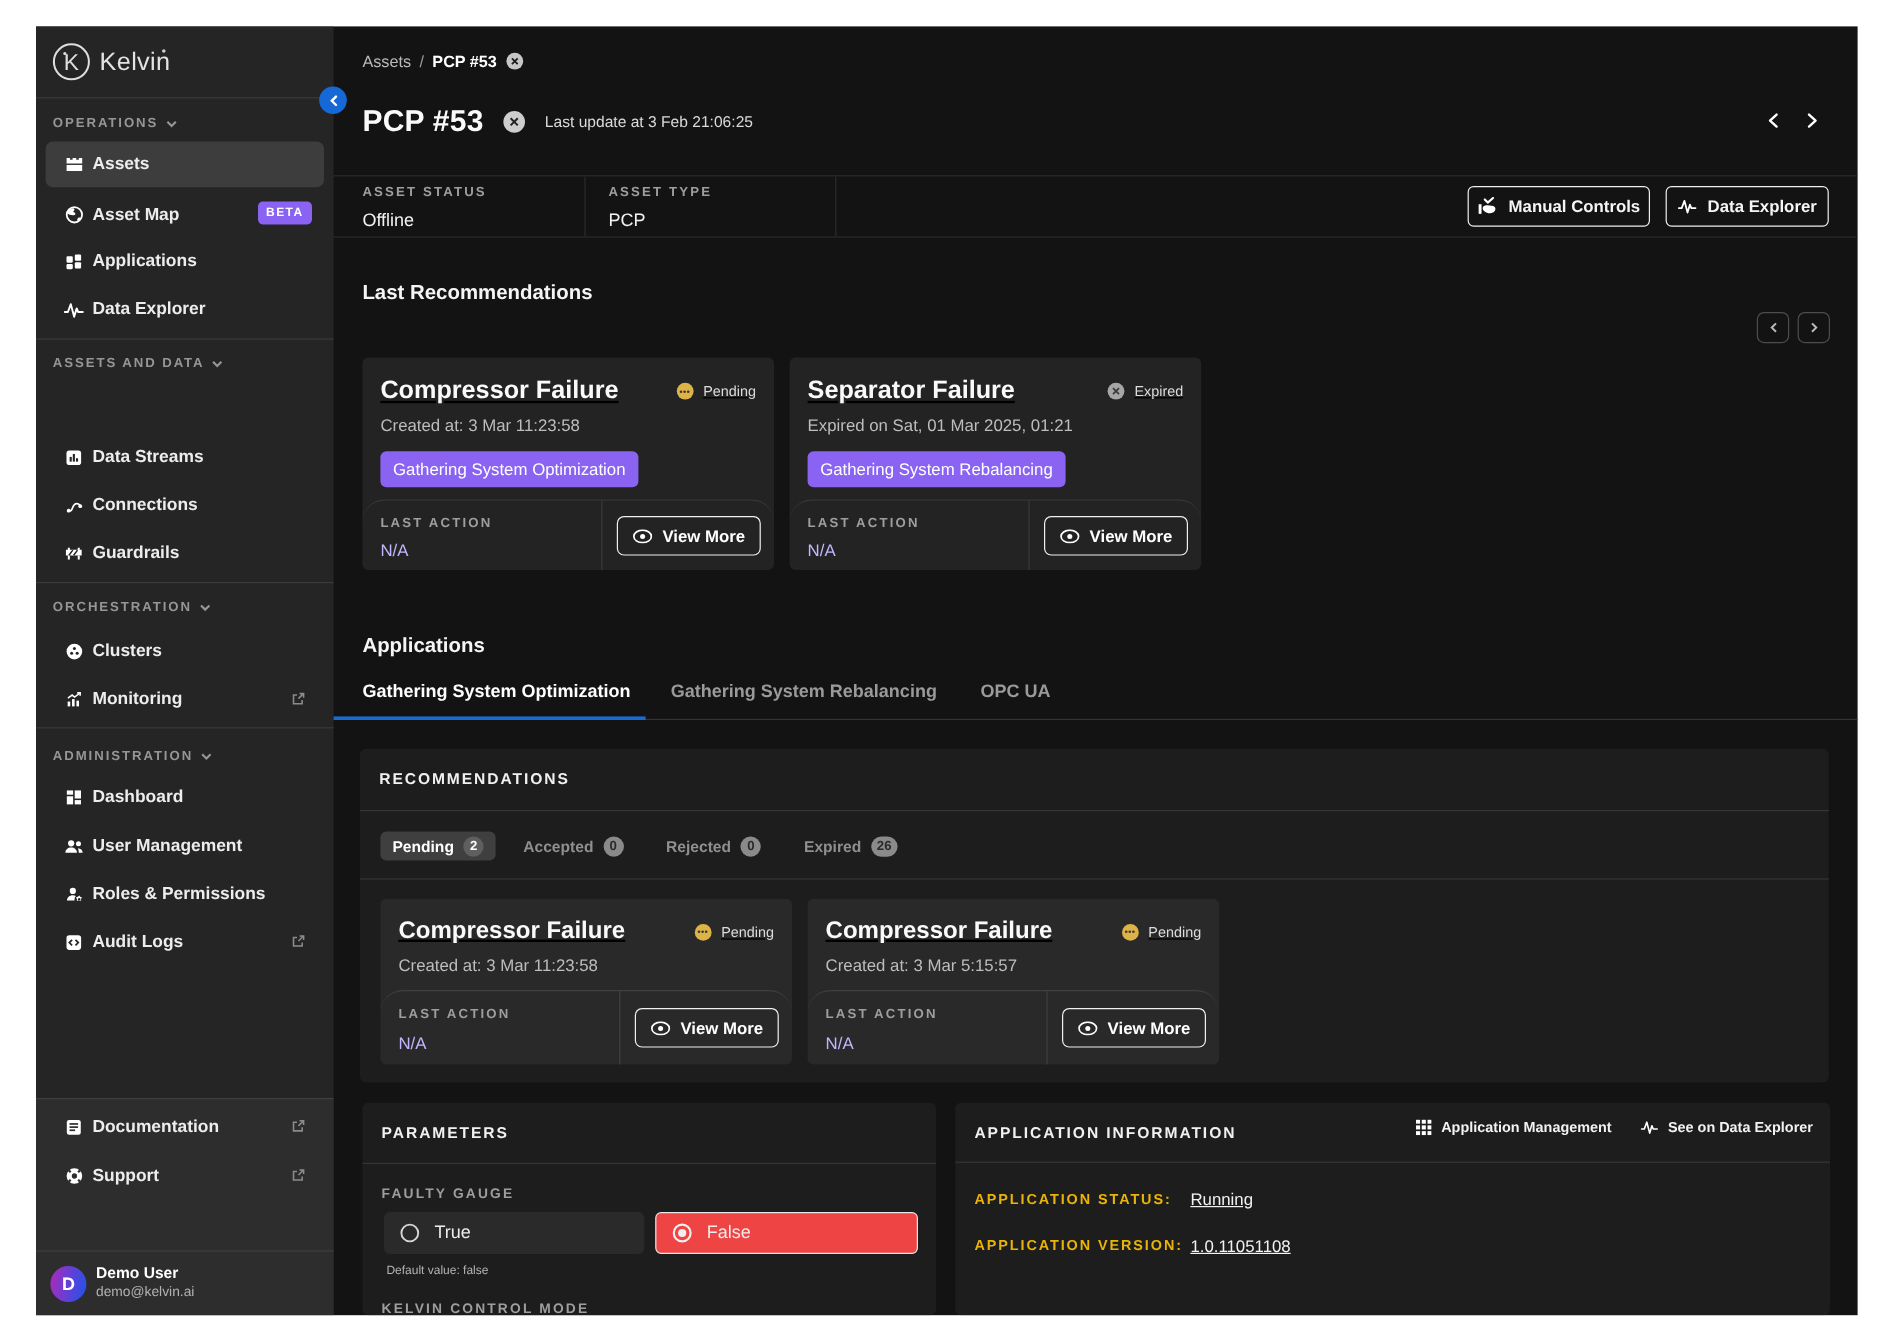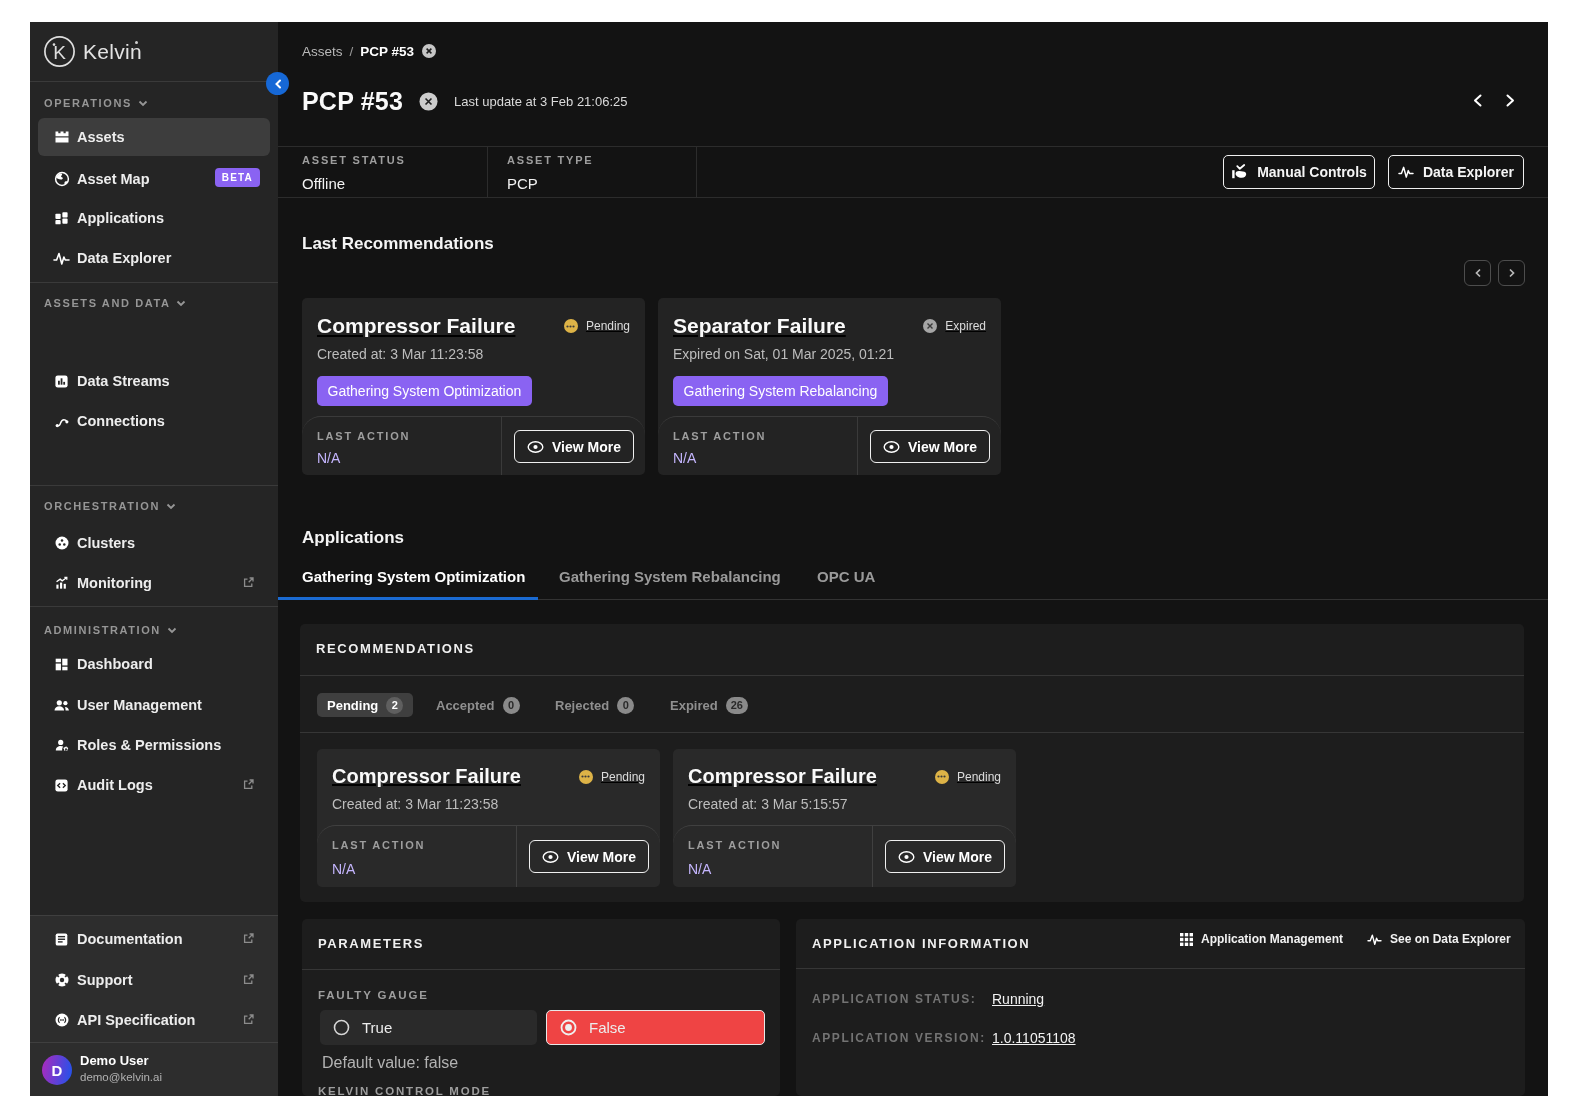--- a/index.html
+++ b/index.html
@@ -70,21 +70,21 @@
 .pillnum { height:17px; min-width:17px; border-radius:9px; background:#6b6b6b; color:#fff; font-size:11px;
   font-weight:700; display:flex; align-items:center; justify-content:center; padding:0 5px; }
 .pill .pillnum { background:#8a8a8a; color:#2a2a2a; }
 .pill.on .pillnum { background:#5f5f5f; color:#fff; }
 .icard { position:absolute; background:#292929; border-radius:5px; }
 
 .plabel { font-size:11.5px; font-weight:600; letter-spacing:1.8px; color:#9e9e9e; }
 .radio { position:absolute; height:35px; border-radius:5px; display:flex; align-items:center; gap:12px;
   padding-left:13px; font-size:15px; color:#ececec; background:#2a2a2a; }
 .radio.sel { background:#ef4444; border:1.5px solid #e8e8e8; }
-.ilabel { font-size:12px; font-weight:600; letter-spacing:1.6px; color:#737373;text-align:center; }
+.ilabel { font-size:12px; font-weight:600; letter-spacing:1.6px; color:#eab308;text-align:center; }
 .ival { font-size:14px; color:#f2f2f2;text-decoration:underline; }
 .link { display:flex; align-items:center; gap:8px; font-size:12px; font-weight:700; color:#f2f2f2; white-space:nowrap; }
 </style>
 </head>
 <body>
 <div class="app">
 <div class="sidebar">
   <div class="logo">
     <svg class="abs" style="left:13px;top:13px" width="33" height="33" viewBox="0 0 33 33">
       <circle cx="16.5" cy="16.5" r="14.6" fill="none" stroke="#dedede" stroke-width="1.7"></circle>
@@ -140,20 +140,34 @@
             </g>
           </svg>
         </span>Data Streams</div>
   <div class="nav-item" style="top:380px"><span class="ico">
     <svg width="16" height="15" viewBox="0 0 16 16">
             <path d="M3 12.2c4.2 1.8 2.4-6.1 7-6.1 1.4 0 2.3.6 2.9 1.4" fill="none" stroke="#fff" stroke-width="1.6"></path>
             <circle cx="2.9" cy="12.3" r="1.7" fill="#fff"></circle>
             <circle cx="13.2" cy="8.3" r="1.7" fill="#fff"></circle>
           </svg>
         </span>Connections</div>
+  <div class="nav-item" style="top:420px"><span class="ico">
+    <svg width="17" height="15" viewBox="0 0 17 16">
+            <g fill="#fff">
+              <path d="M1.5 4.5h14v5h-14z"></path>
+              <rect x="3.2" y="9.5" width="1.8" height="3.6"></rect>
+              <rect x="12" y="9.5" width="1.8" height="3.6"></rect>
+              <rect x="3.2" y="2.6" width="1.8" height="2"></rect>
+              <rect x="12" y="2.6" width="1.8" height="2"></rect>
+            </g>
+            <g stroke="#252525" stroke-width="1.3">
+              <path d="M4.2 9.3l3.4-4.6M8.4 9.3l3.4-4.6"></path>
+            </g>
+          </svg>
+        </span>Guardrails</div>
   <div class="sep" style="top:463px"></div>
   <div class="navlabel" style="top:473px">ORCHESTRATION
     <svg width="10" height="7" viewBox="0 0 10 7">
           <path d="M1.5 1.5L5 5l3.5-3.5" stroke="#969696" stroke-width="1.8" fill="none"></path>
         </svg></div>
   <div class="nav-item" style="top:502px"><span class="ico">
     <svg width="16" height="16" viewBox="0 0 16 16">
             <circle cx="8" cy="8" r="6.5" fill="#fff"></circle>
             <g fill="#252525">
               <circle cx="8" cy="5.4" r="1.25"></circle>
@@ -243,37 +257,20 @@
             <circle cx="8" cy="8" r="6.5" fill="#fff"></circle>
             <circle cx="8" cy="8" r="2.2" fill="#2d2d2d"></circle>
             <g fill="#2d2d2d">
               <rect x="7.1" y="1" width="1.8" height="2.6" transform="rotate(45 8 8)"></rect>
               <rect x="7.1" y="12.4" width="1.8" height="2.6" transform="rotate(45 8 8)"></rect>
               <rect x="1" y="7.1" width="2.6" height="1.8" transform="rotate(45 8 8)"></rect>
               <rect x="12.4" y="7.1" width="2.6" height="1.8" transform="rotate(45 8 8)"></rect>
             </g>
           </svg>
         </span>Support
-    <svg class="ext" width="13" height="13" viewBox="0 0 13 13">
-          <path d="M5.5 3.2H2.6v7.2h7.2V7.4" fill="none" stroke="#8c8c8c" stroke-width="1.3"></path>
-          <path d="M6.7 6.2l4-4M7.6 2h3.4v3.4" fill="none" stroke="#8c8c8c" stroke-width="1.3"></path>
-        </svg></div>
-  <div class="nav-item" style="top:979px"><span class="ico">
-    <svg width="16" height="16" viewBox="0 0 16 16">
-            <circle cx="8" cy="8" r="6.5" fill="#fff"></circle>
-            <g stroke="#2d2d2d" stroke-width="1.2" fill="none">
-              <path d="M5.6 5.3c-1.7 1.5-1.7 3.9 0 5.4M10.4 5.3c1.7 1.5 1.7 3.9 0 5.4"></path>
-            </g>
-            <g fill="#2d2d2d">
-              <circle cx="6.6" cy="8" r=".8"></circle>
-              <circle cx="8" cy="8" r=".8"></circle>
-              <circle cx="9.4" cy="8" r=".8"></circle>
-            </g>
-          </svg>
-        </span>API Specification
     <svg class="ext" width="13" height="13" viewBox="0 0 13 13">
           <path d="M5.5 3.2H2.6v7.2h7.2V7.4" fill="none" stroke="#8c8c8c" stroke-width="1.3"></path>
           <path d="M6.7 6.2l4-4M7.6 2h3.4v3.4" fill="none" stroke="#8c8c8c" stroke-width="1.3"></path>
         </svg></div>
   <div class="sep" style="top:1020px;background:#3f3f3f"></div>
   <div class="avatar">D</div>
   <div class="abs" style="left:50px;top:1031px;font-size:13px;font-weight:700;color:#fff">Demo User</div>
   <div class="abs" style="left:50px;top:1049px;font-size:11.5px;color:#b2b2b2">demo@kelvin.ai</div>
 </div>
 <div class="collapse">
@@ -467,21 +464,21 @@
     <svg width="17" height="17" viewBox="0 0 17 17">
           <circle cx="8.5" cy="8.5" r="7" fill="none" stroke="#d6d6d6" stroke-width="1.6"></circle>
         </svg>
     True</div>
   <div class="radio sel" style="left:244px;top:91px;width:219px">
     <svg width="17" height="17" viewBox="0 0 17 17">
           <circle cx="8.5" cy="8.5" r="7" fill="none" stroke="#efefef" stroke-width="1.8"></circle>
           <circle cx="8.5" cy="8.5" r="3.4" fill="#efefef"></circle>
         </svg>
     False</div>
-  <div class="abs" style="left:20px;top:135px;font-size:16px;color:#b3b3b3">Default value: false</div>
+  <div class="abs" style="left:20px;top:135px;font-size:10px;color:#b3b3b3">Default value: false</div>
   <div class="abs plabel" style="left:16px;top:166px">KELVIN CONTROL MODE</div>
 </div>
 
 <div class="panel" style="left:766px;top:897px;width:729px;height:177px">
   <div class="panel-h">APPLICATION INFORMATION</div>
   <div class="abs link" style="left:384px;top:13px">
     <svg width="13" height="13" viewBox="0 0 13 13">
           <g fill="#fff">
             <rect x="0" y="0" width="3.4" height="3.4"></rect>
             <rect x="4.8" y="0" width="3.4" height="3.4"></rect>

